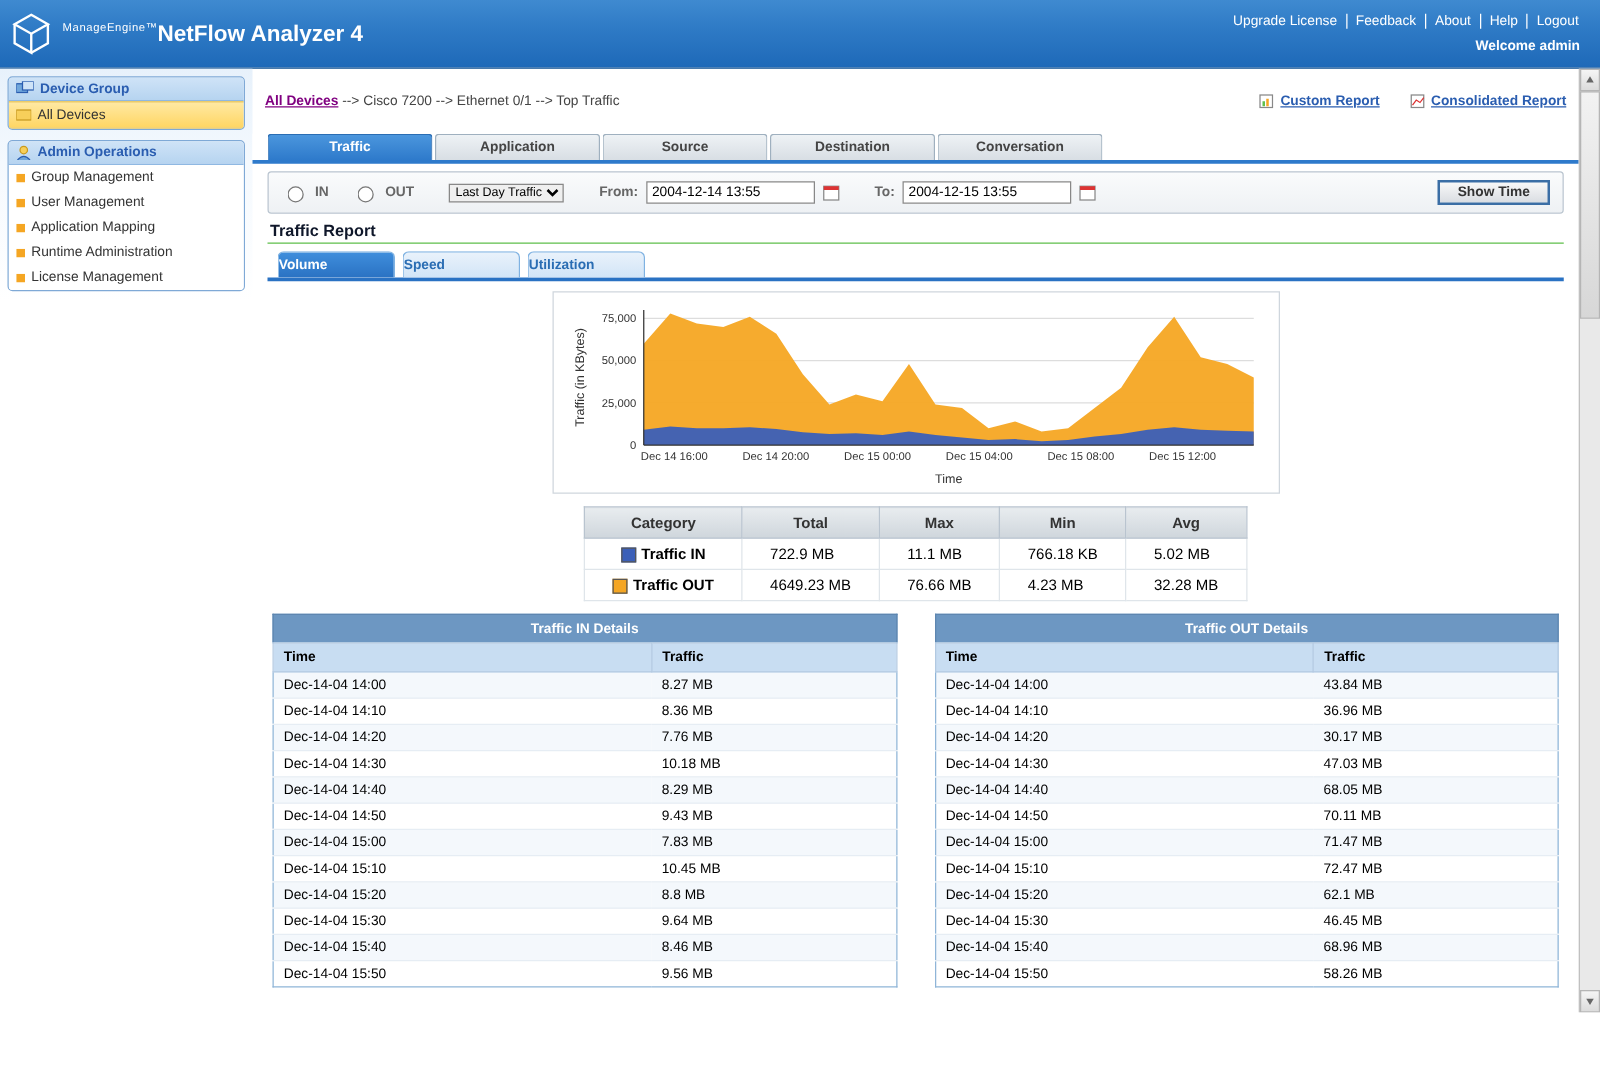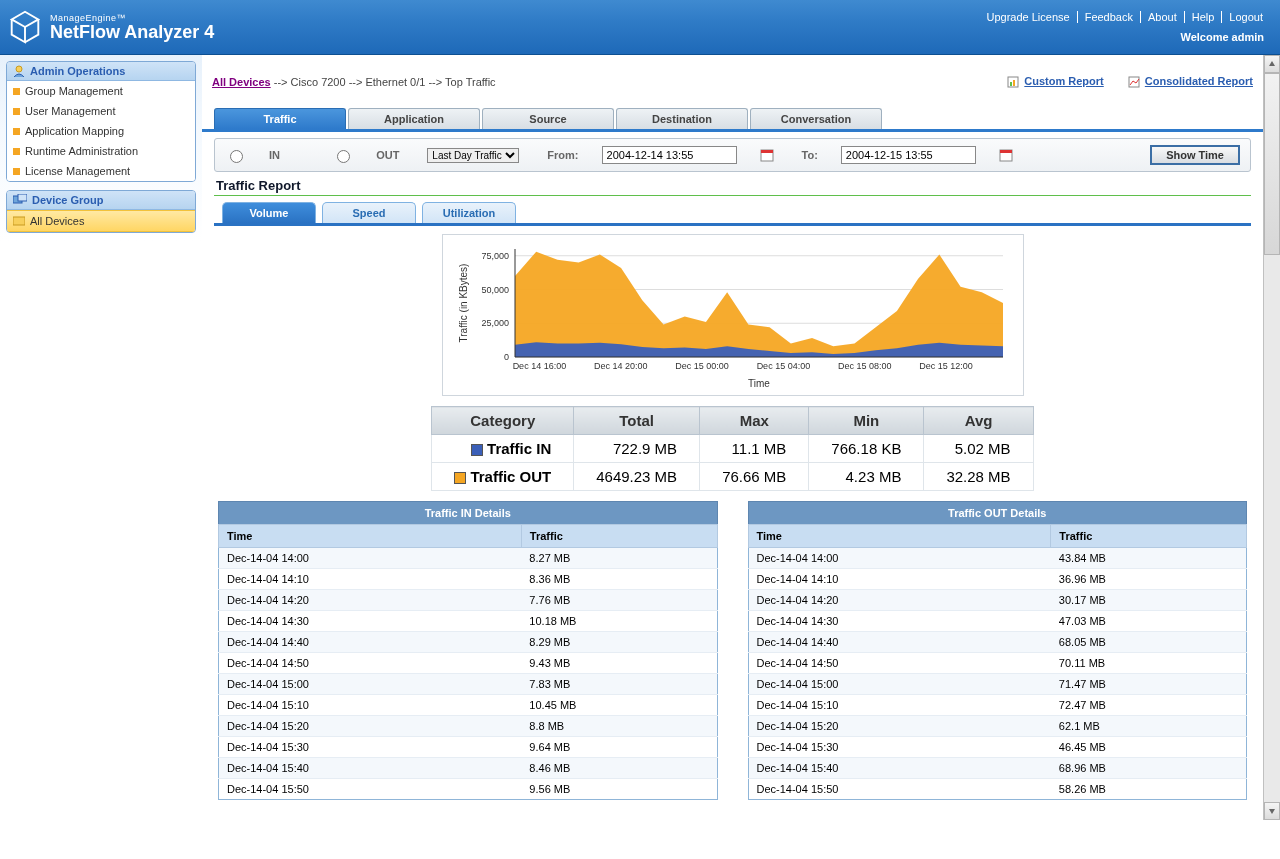--- a/index.html
+++ b/index.html
@@ -1,20 +1,20 @@
 <!DOCTYPE html>
 <html><head>
 <meta charset="utf-8">
 <style>
 html,body{margin:0;padding:0;font-family:Verdana,Arial,sans-serif;font-size:11px;color:#000;background:#fff}
 a{color:#2a5db0;text-decoration:underline;cursor:pointer}
 .top-banner{background:linear-gradient(#3f8ad0,#2f7bc6 40%,#1e69b8);height:54px;color:#fff;display:flex;align-items:center;justify-content:space-between;padding:0 10px 0 6px;border-bottom:1px solid #0d4f91}
 .logo-wrap{display:flex;align-items:center;gap:6px}
 .logo-svg{width:38px;height:38px}
-.logo-text{display:flex;flex-direction:column;line-height:1}
+.logo-text{display:flex;flex-direction:row;line-height:1}
 .logo-text small{font-size:9px;letter-spacing:.5px}
 .logo-text b{font-size:18px;font-weight:bold}
 .top-links{display:flex;flex-direction:column;align-items:flex-end;gap:8px}
 .top-links-row{display:flex;gap:0}
 .top-links-row a{color:#fff;text-decoration:none;font-weight:normal;font-size:11px;padding:0 7px;border-right:1px solid #fff}
 .top-links-row a:last-child{border-right:none}
 .welcome{font-weight:bold;color:#fff;font-size:11px;margin-right:6px}
 .layout{display:flex;align-items:flex-start}
 .sidebar{width:190px;min-width:190px;padding:6px 6px 0 6px;background:linear-gradient(#e7f1fb,#f4f9fe 40%,#fff)}
 .panel{border:1px solid #7fa9d6;border-radius:4px;margin-bottom:8px;overflow:hidden}
@@ -28,40 +28,40 @@
 .breadcrumb-bar .crumbs a{color:#800080;font-weight:bold}
 .breadcrumb-bar .crumbs span{color:#444}
 .report-links{display:flex;gap:24px}
 .report-links a{font-weight:bold}
 .report-links span.icn{display:inline-block;width:12px;height:12px;vertical-align:middle;margin-right:2px}
 .main-tabs{display:flex;gap:2px;padding:0 12px;background:#fff}
 .mtab{background:linear-gradient(#eef2f5,#d8dee4);border:1px solid #9fb0bf;border-bottom:none;border-radius:3px 3px 0 0;min-width:130px;text-align:center;padding:4px 0;font-weight:bold;color:#444;cursor:pointer}
 .mtab.active{background:linear-gradient(#4b96dd,#2e7acb);color:#fff;border-color:#2a6db3}
 .tabstrip-border{height:3px;background:#2e7acb;margin:0 0 6px 0}
 .opts-bar{margin:0 12px 6px 12px;border:1px solid #b9c4cf;border-radius:3px;background:linear-gradient(#fafbfc,#eef1f4);padding:6px 10px;display:flex;align-items:center;gap:28px;font-size:11px;color:#555}
-.opts-bar .grp{display:flex;align-items:center;gap:23px}
+.opts-bar .grp{display:flex;align-items:center;gap:6px}
 .opts-bar label{font-weight:bold;color:#666}
 .opts-bar input[type=text]{border:1px solid #888;padding:2px 4px;font-family:inherit;font-size:11px;width:125px}
 .opts-bar select{border:1px solid #888;font-family:Liberation Sans, sans-serif;font-size:10px}
 .btn{background:linear-gradient(#f8f8f8,#d9dde2);border:2px solid #3b6ea5;padding:2px 14px;font-weight:bold;color:#333;cursor:pointer;font-family:inherit;font-size:11px}
 .cal-icn{display:inline-block;width:14px;height:14px}
 h2.report-title{color:#0f172a;font-size:13px;margin:4px 14px 2px 14px;font-weight:bold}
 hr.green{border:none;border-top:1px solid #5fbf4b;margin:0 12px 6px 12px}
 .times{text-align:right;padding:0 16px 3px 0;font-size:11px}
 .times b{color:#1a62b0}
 .sub-tabs{display:flex;gap:6px;padding:0 20px}
-.stab{background:linear-gradient(#e9f2fb,#d2e5f7);border:1px solid #7fb2e2;border-bottom:none;border-radius:5px 5px 0 0;min-width:92px;text-align:center;padding:4px 0;font-weight:bold;color:#2a6db3;cursor:pointer}
+.stab{background:linear-gradient(#e9f2fb,#d2e5f7);border:1px solid #7fb2e2;border-bottom:none;border-radius:5px 5px 0 0;min-width:92px;padding:4px 0;font-weight:bold;color:#2a6db3;cursor:pointer}
 .stab.active{background:linear-gradient(#3f8edc,#2a72c3);color:#fff}
 .substrip{height:3px;background:#2a72c3;margin:0 12px 8px 12px}
 .chart-wrap{display:flex;justify-content:center;margin:6px 12px 10px 12px}
 .chart-box{border:1px solid #cfd6dd;padding:6px 10px 4px 10px;background:#fff}
-.summary-table{margin:6px auto 10px auto;border:1px solid #b9c4cf;border-collapse:collapse;font-size:15px}
+.summary-table{margin:6px auto 10px auto;border:1px solid #b9c4cf;border-collapse:collapse;font-size:12px}
 .summary-table th{background:linear-gradient(#e8ecef,#cfd6dc);border:1px solid #b9c4cf;padding:5px 22px;font-weight:bold;color:#333}
-.summary-table td{border:1px solid #dfe5ea;padding:5px 22px;text-align:right}
-.summary-table td.left{text-align:right}
+.summary-table td{border:1px solid #dfe5ea;padding:5px 22px;text-align:left}
+.summary-table td.left{text-align:center}
 .details-row{display:flex;gap:30px;padding:0 16px}
 .dtable{flex:1;border:1px solid #8fb5d8;border-collapse:collapse;font-size:11px;width:100%}
 .dtable caption{background:#6d97c2;color:#fff;font-weight:bold;padding:5px 0;border:1px solid #5e86b0;border-bottom:none}
 .dtable th{background:#c8ddf2;text-align:left;padding:5px 8px;border:1px solid #b2c9e1}
 .dtable td{padding:4px 8px;border-top:1px solid #e6edf4}
 .dtable tr:nth-child(odd) td{background:#f4f8fc}
 .dtable tr:nth-child(even) td{background:#fff}
 .sq{display:inline-block;width:10px;height:10px;border:1px solid #555;vertical-align:middle;margin-right:4px}
 .scrollbar{width:16px;background:#e9e9e9;border-left:1px solid #c0c0c0;display:flex;flex-direction:column}
 .scrollbar .arr{height:16px;background:linear-gradient(#f5f5f5,#dcdcdc);display:flex;align-items:center;justify-content:center;border:1px solid #b5b5b5}
@@ -95,20 +95,37 @@
       <a>Logout</a>
     </div>
     <div class="welcome">Welcome admin</div>
   </div>
 </div>
 
 <div class="layout">
   <div class="sidebar">
     <div class="panel">
       <div class="panel-head">
+        <svg width="14" height="12">
+            <rect x="0" y="2" width="9" height="7" fill="#6fa6db" stroke="#2a5db0"></rect>
+            <rect x="5" y="0" width="9" height="7" fill="#cfe3f7" stroke="#2a5db0"></rect>
+          </svg>
+        <span>Device Group</span>
+      </div>
+      <div class="panel-body">
+        <div class="side-item active">
+          <svg width="12" height="10">
+              <rect x="0" y="1" width="12" height="8" fill="#f7cf5a" stroke="#c89a20"></rect>
+            </svg>
+          <span>All Devices</span>
+        </div>
+      </div>
+    </div>
+    <div class="panel">
+      <div class="panel-head">
         <svg width="12" height="12">
             <circle cx="6" cy="4" r="3" fill="#f7cf5a" stroke="#c89a20"></circle>
             <path d="M1 12 Q6 6 11 12" fill="#6fa6db" stroke="#2a5db0"></path>
           </svg>
         <span>Admin Operations</span>
       </div>
       <div class="panel-body" id="admin-ops-body">
           <div class="side-item">
             <svg class="bullet" width="7" height="7">
               <rect width="7" height="7" fill="#f5a623"></rect>
@@ -133,37 +150,20 @@
             </svg>
             <span>Runtime Administration</span>
           </div>
           <div class="side-item">
             <svg class="bullet" width="7" height="7">
               <rect width="7" height="7" fill="#f5a623"></rect>
             </svg>
             <span>License Management</span>
           </div>
         </div>
-    </div>
-    <div class="panel">
-      <div class="panel-head">
-        <svg width="14" height="12">
-            <rect x="0" y="2" width="9" height="7" fill="#6fa6db" stroke="#2a5db0"></rect>
-            <rect x="5" y="0" width="9" height="7" fill="#cfe3f7" stroke="#2a5db0"></rect>
-          </svg>
-        <span>Device Group</span>
-      </div>
-      <div class="panel-body">
-        <div class="side-item active">
-          <svg width="12" height="10">
-              <rect x="0" y="1" width="12" height="8" fill="#f7cf5a" stroke="#c89a20"></rect>
-            </svg>
-          <span>All Devices</span>
-        </div>
-      </div>
     </div>
   </div>
 
   <div class="main">
     <div class="breadcrumb-bar">
       <div class="crumbs">
         <a>All Devices</a>
         <span> --&gt; Cisco 7200 --&gt; Ethernet 0/1 --&gt; Top Traffic</span>
       </div>
       <div class="report-links">

